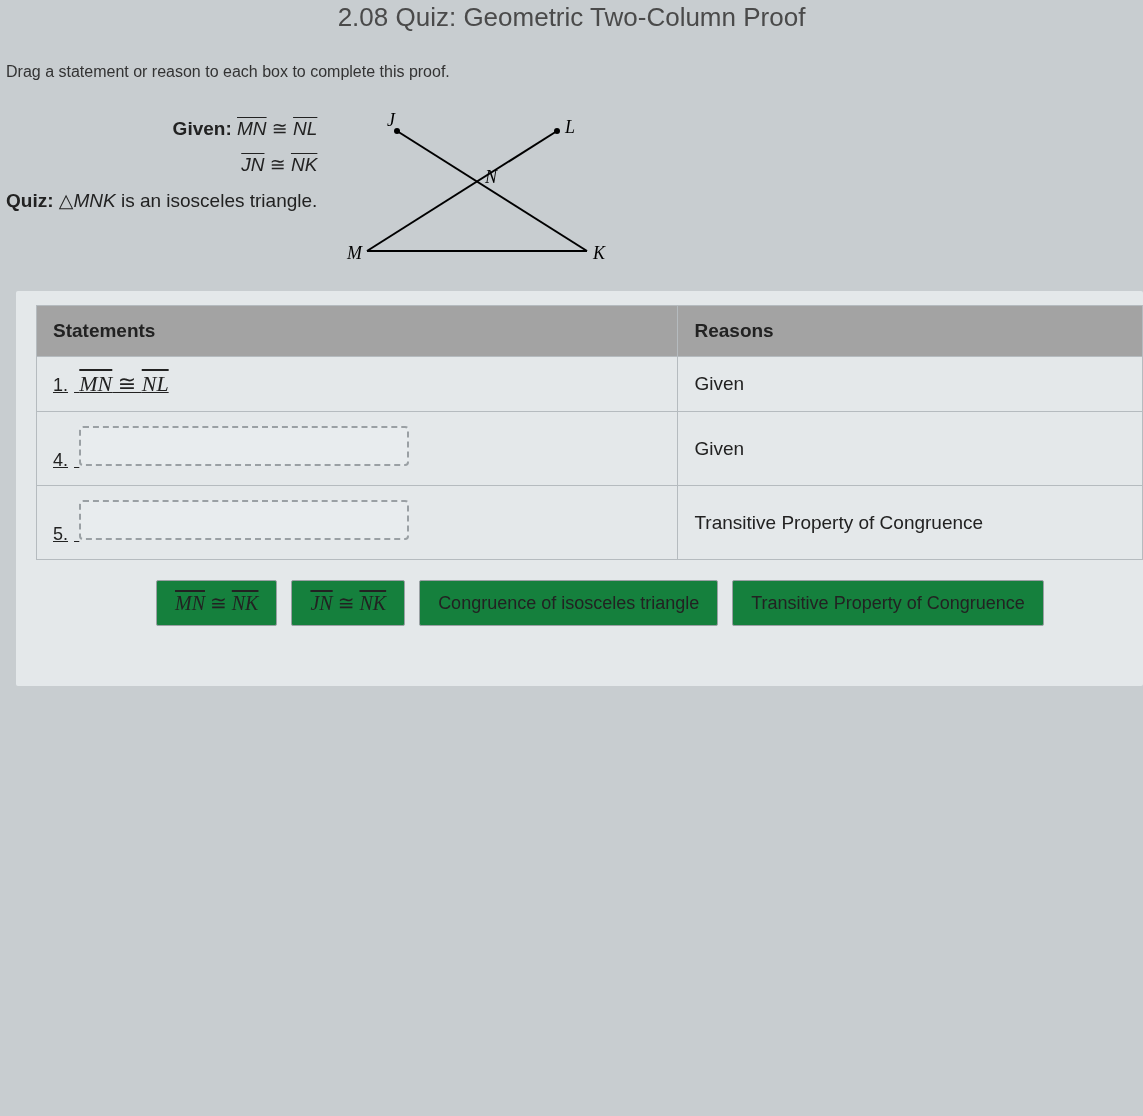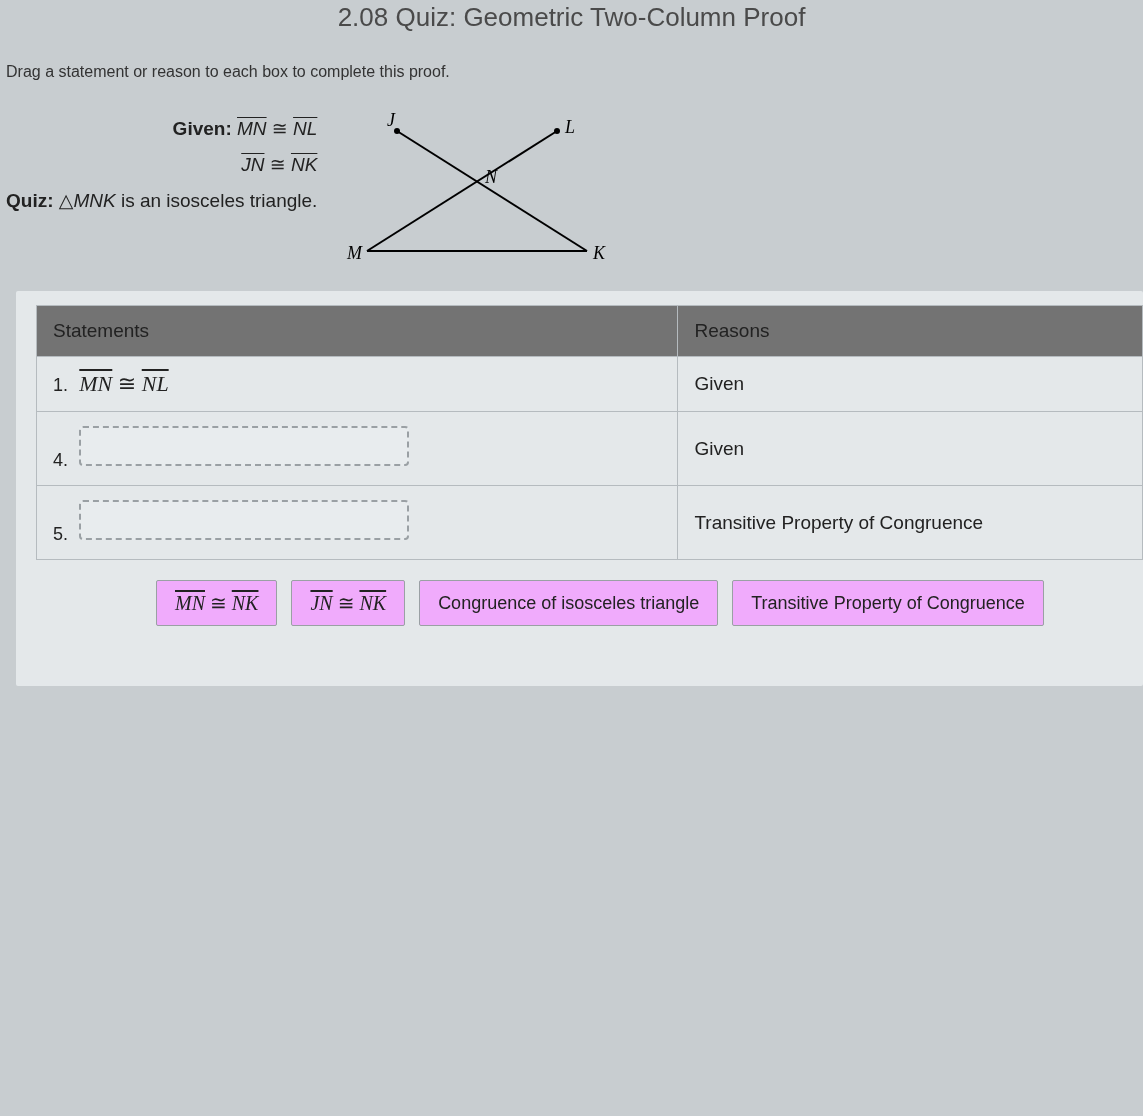--- a/index.html
+++ b/index.html
@@ -49,45 +49,45 @@
   }
   table.proof th, table.proof td {
     border: 1px solid #b5bbbf;
     padding: 14px 16px;
     text-align: left;
     vertical-align: middle;
     font-size: 19px;
     color: #222;
   }
   table.proof th {
-    font-weight: normal;
-    background: #737373;
+    font-weight: bold;
+    background: #a3a3a3;
   }
-  table.proof td.stmt-col { width: 58%; }
+  table.proof td.stmt-col { width: 58%; text-decoration: underline; }
   .math { font-family: 'Times New Roman', serif; font-size: 22px; }
   .math .ovl { text-decoration: overline; font-style: italic; }
   .dropzone {
     border: 2px dashed #9aa0a4;
     border-radius: 4px;
     min-height: 40px;
     width: 330px;
     display: inline-block;
     background: #e8ecee;
   }
   .dropzone.wide { width: 330px; }
   .rownum { font-family: Arial, sans-serif; font-size: 18px; margin-right: 6px; }
   .draggables {
     display: flex;
     gap: 14px;
     padding: 20px 0 0 140px;
     flex-wrap: wrap;
   }
   .chip {
     border: 1px solid #9aa0a4;
-    background: #f0abfc;
+    background: #15803d;
     padding: 10px 18px;
     font-size: 18px;
     border-radius: 2px;
     cursor: grab;
     display: inline-flex;
     align-items: center;
   }
   .chip .math { font-size: 20px; }
 </style>
 </head>

